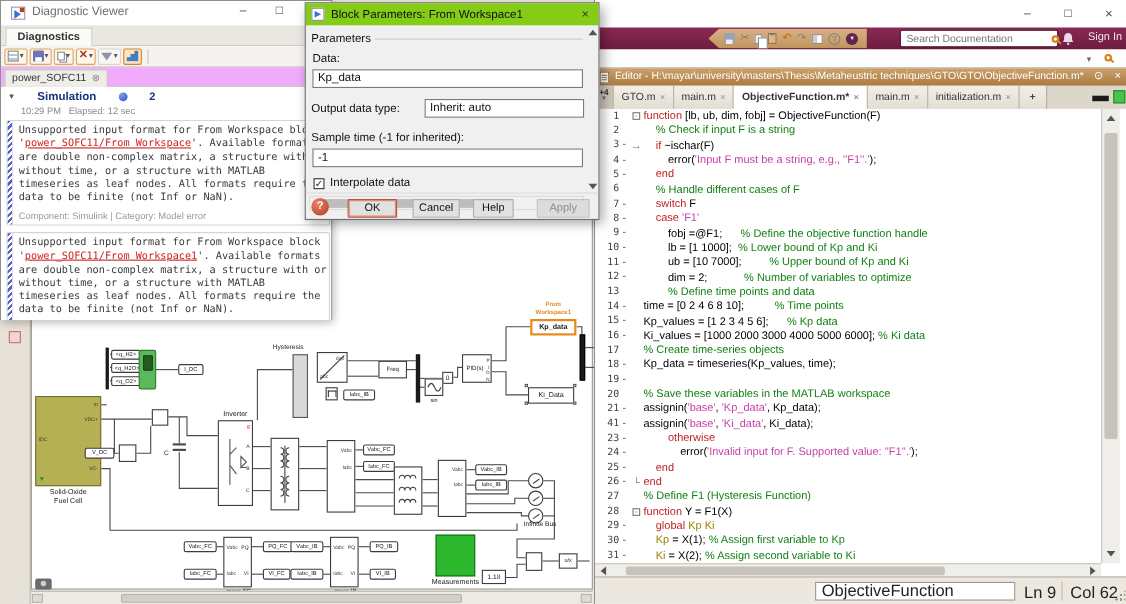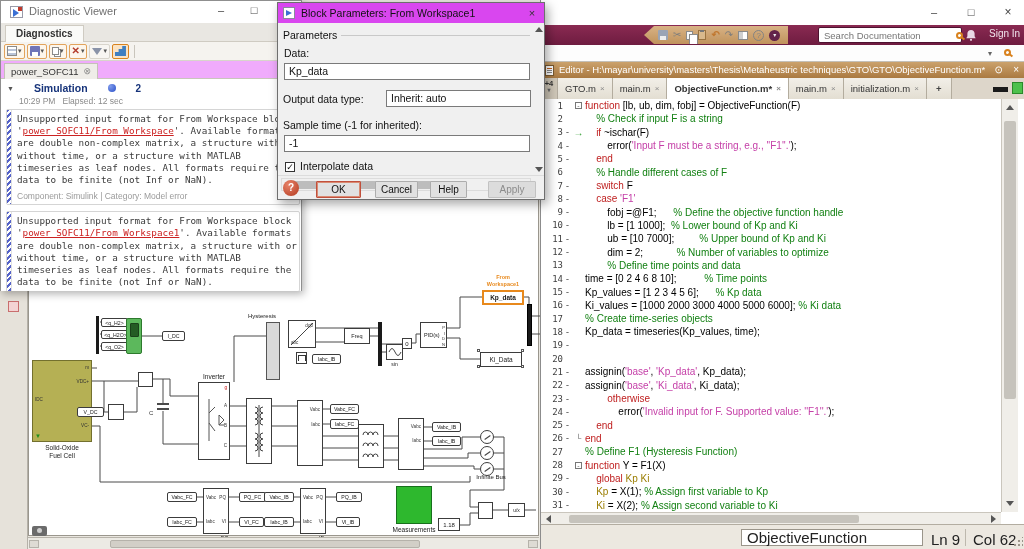--- a/index.html
+++ b/index.html
@@ -135,21 +135,21 @@
   #dv-cards{position:absolute;left:5px;top:30px;width:294px}
   .dv-card{position:relative;border:1px solid #d5d5d5;border-radius:2px;background:#fff;margin-bottom:6px;display:flex}
   .zig{width:5px;background:repeating-linear-gradient(135deg,#5563c9 0 2px,#fff 2px 4px);border-right:1px solid #e0e0e0;flex:none}
   .dv-card-body{padding:3px 2px 3px 5px;flex:1}
   .dv-msg{font-family:"DejaVu Sans Mono",monospace;font-size:9.3px;line-height:12.2px;color:#3a3a3a}
   .dv-link{color:#cc2222;text-decoration:underline}
   .dv-foot{font-size:8.5px;color:#9a9a9a;margin-top:5px}
 
   
   #dlg{position:absolute;left:277px;top:2px;width:268px;height:198px;background:#f0f0f0;border:1px solid #6e6e6e;box-shadow:3px 4px 10px rgba(0,0,0,.35)}
-  #dlg-titlebar{position:absolute;left:0;top:0;width:100%;height:20px;background:#d946ef;display:flex;align-items:center}
+  #dlg-titlebar{position:absolute;left:0;top:0;width:100%;height:20px;background:#84cc16;display:flex;align-items:center}
   #dlg-icon{width:12px;height:12px;margin-left:5px;border:1px solid #8a8aa0;background:#fff;position:relative;flex:none}
   #dlg-icon::after{content:"";position:absolute;left:2px;top:2px;width:0;height:0;border-left:6px solid #3b6fd4;border-top:3.5px solid transparent;border-bottom:3.5px solid transparent}
   #dlg-title{font-size:10.5px;color:#111;margin-left:6px;flex:1;white-space:nowrap;overflow:hidden}
   #dlg-close{width:18px;text-align:center;font-size:11px;color:#333;margin-right:3px}
   #dlg-body{position:absolute;left:0;top:20px;width:100%;height:178px;font-size:10.5px;color:#111}
   .grp-row{position:absolute;left:5px;right:14px;display:flex;align-items:center;gap:4px}
   .grp-line{height:1px;background:#c9c9c9;flex:1}
   .dlg-label{position:absolute;font-size:10.5px;color:#111}
   .dlg-input{position:absolute;height:17px;background:#fff;border:1px solid #7a7a7a;font-size:10.5px;line-height:15px;padding-left:4px;font-family:"Liberation Sans",sans-serif;color:#111}
   #dlg-check{position:absolute;left:7px;top:139px;width:10px;height:10px;border:1px solid #333;background:#fff;font-size:9px;line-height:9px;text-align:center;color:#111}
@@ -582,29 +582,30 @@
         </div>
         <div class="cl">
           <span class="lnum">19</span>
           <span class="ldash">-</span>
           <span class="lfold"></span>
         </div>
         <div class="cl">
           <span class="lnum">20</span>
           <span class="ldash"></span>
           <span class="lfold"></span>
+          <span class="lcode"><span class="cmt">% Save these variables in the MATLAB workspace</span></span>
         </div>
         <div class="cl">
           <span class="lnum">21</span>
           <span class="ldash">-</span>
           <span class="lfold"></span>
           <span class="lcode"><span class="pl">assignin(</span><span class="str">'base'</span><span class="pl">, </span><span class="str">'Kp_data'</span><span class="pl">, Kp_data);</span></span>
         </div>
         <div class="cl">
-          <span class="lnum">22</span>
+          <span class="lnum">41</span>
           <span class="ldash">-</span>
           <span class="lfold"></span>
           <span class="lcode"><span class="pl">assignin(</span><span class="str">'base'</span><span class="pl">, </span><span class="str">'Ki_data'</span><span class="pl">, Ki_data);</span></span>
         </div>
         <div class="cl">
           <span class="lnum">23</span>
           <span class="ldash">-</span>
           <span class="lfold"></span>
           <span class="lcode">        <span class="kw">otherwise</span></span>
         </div>

